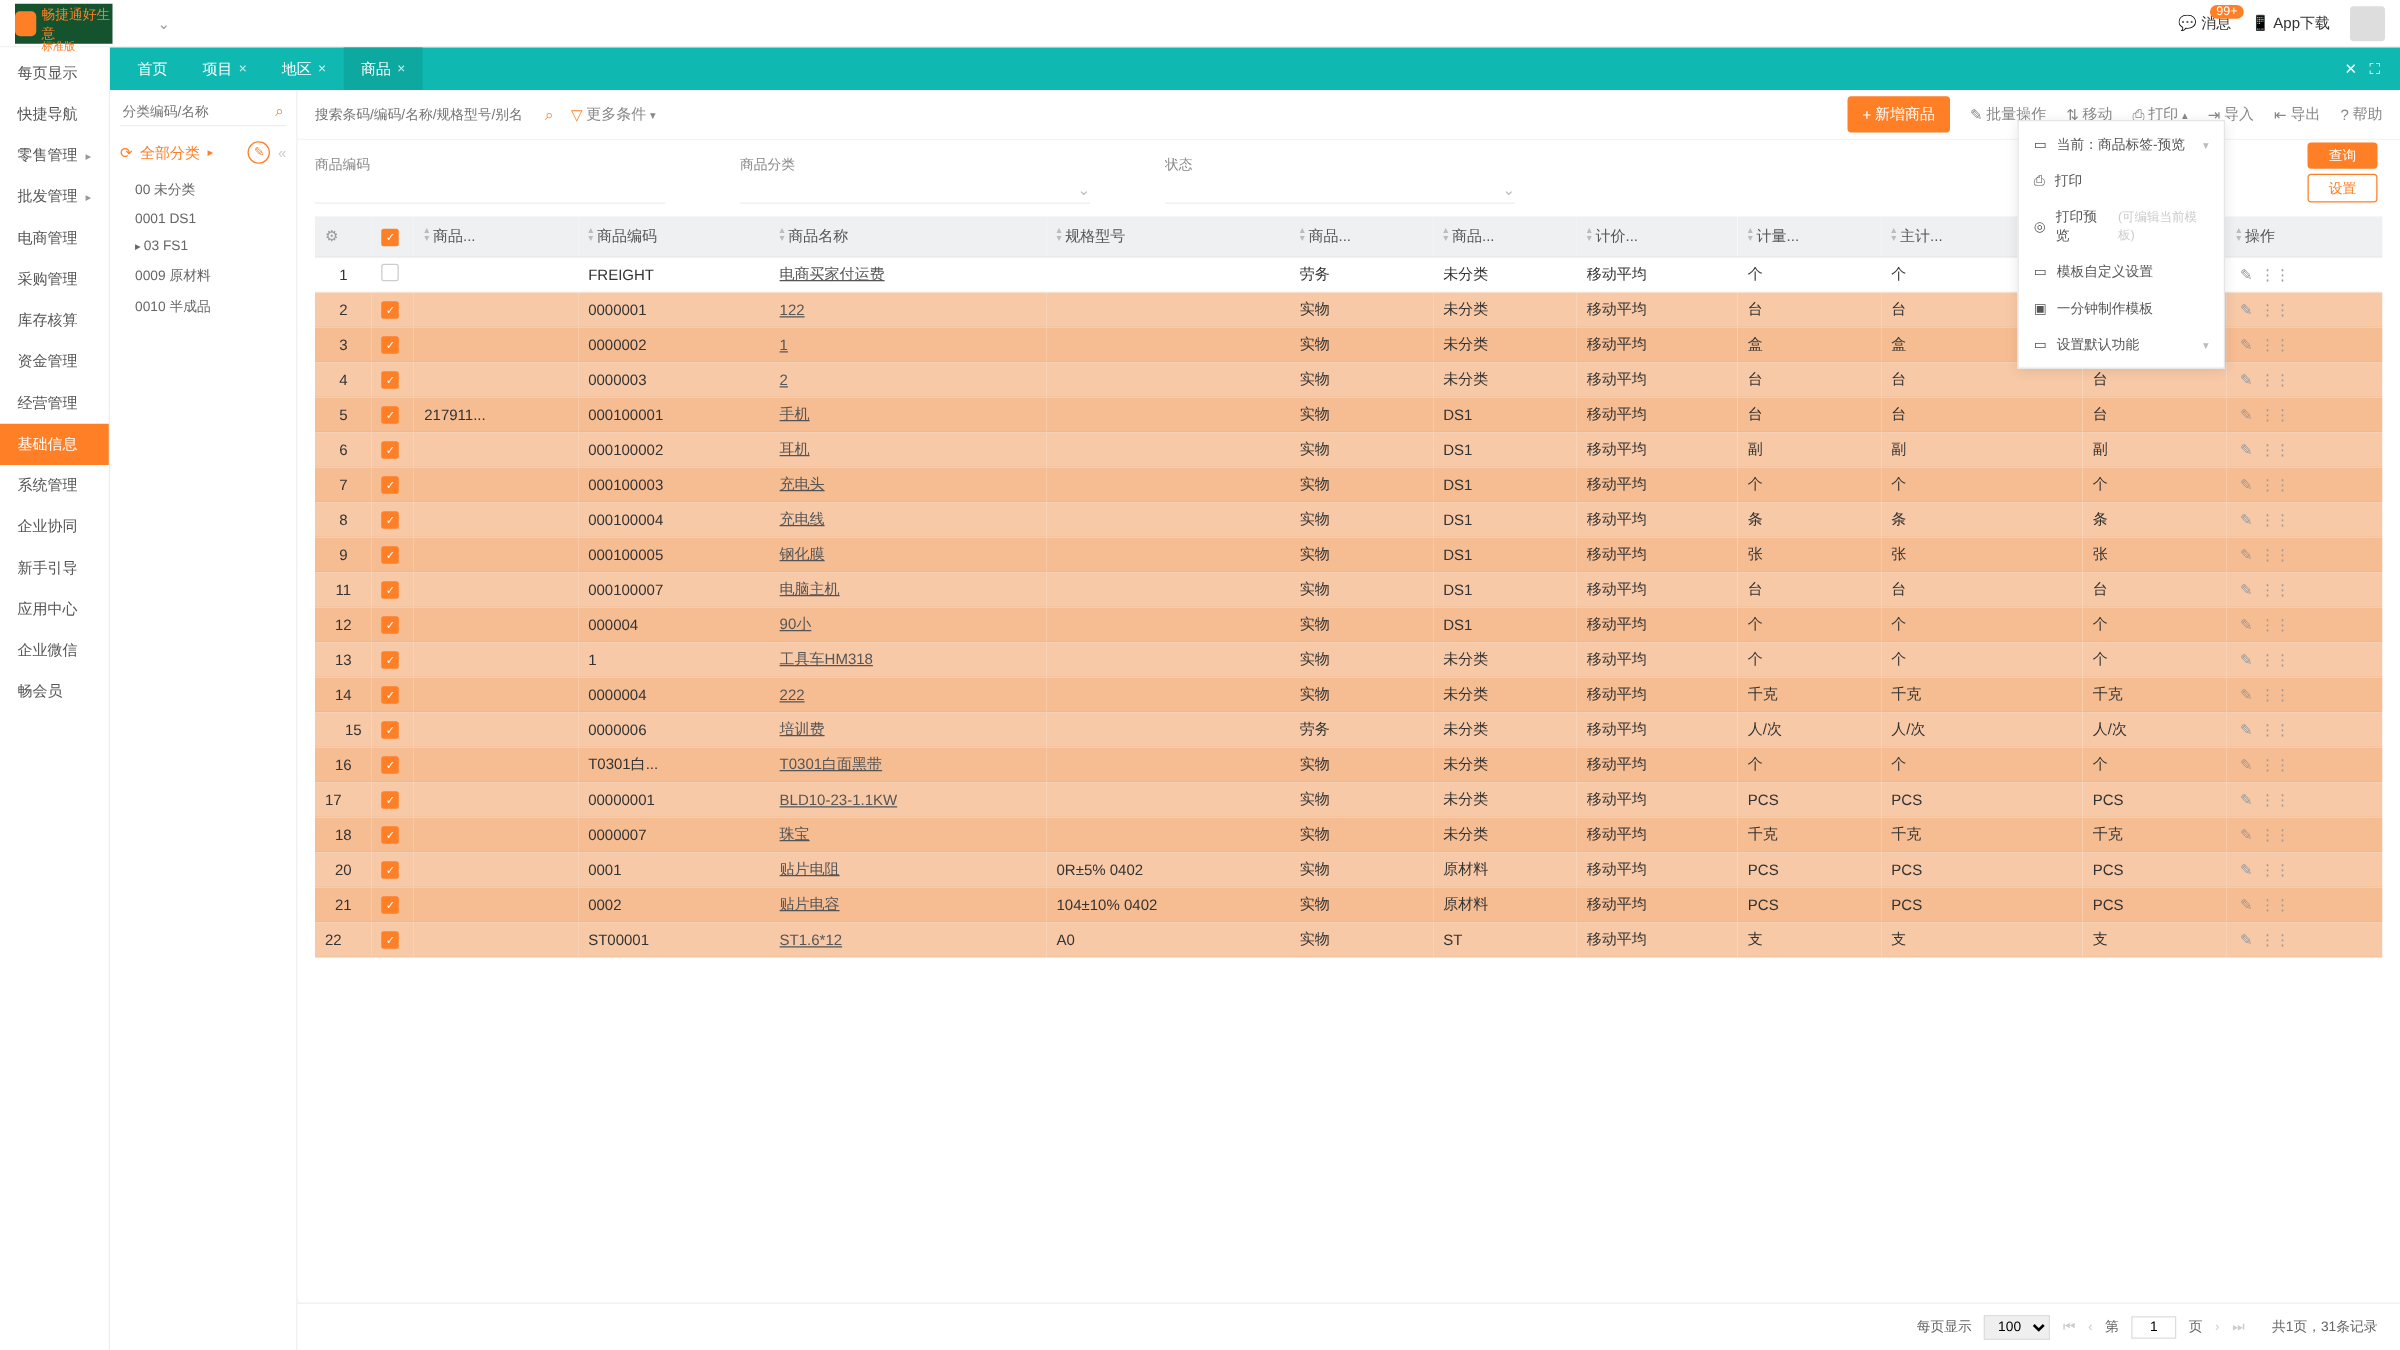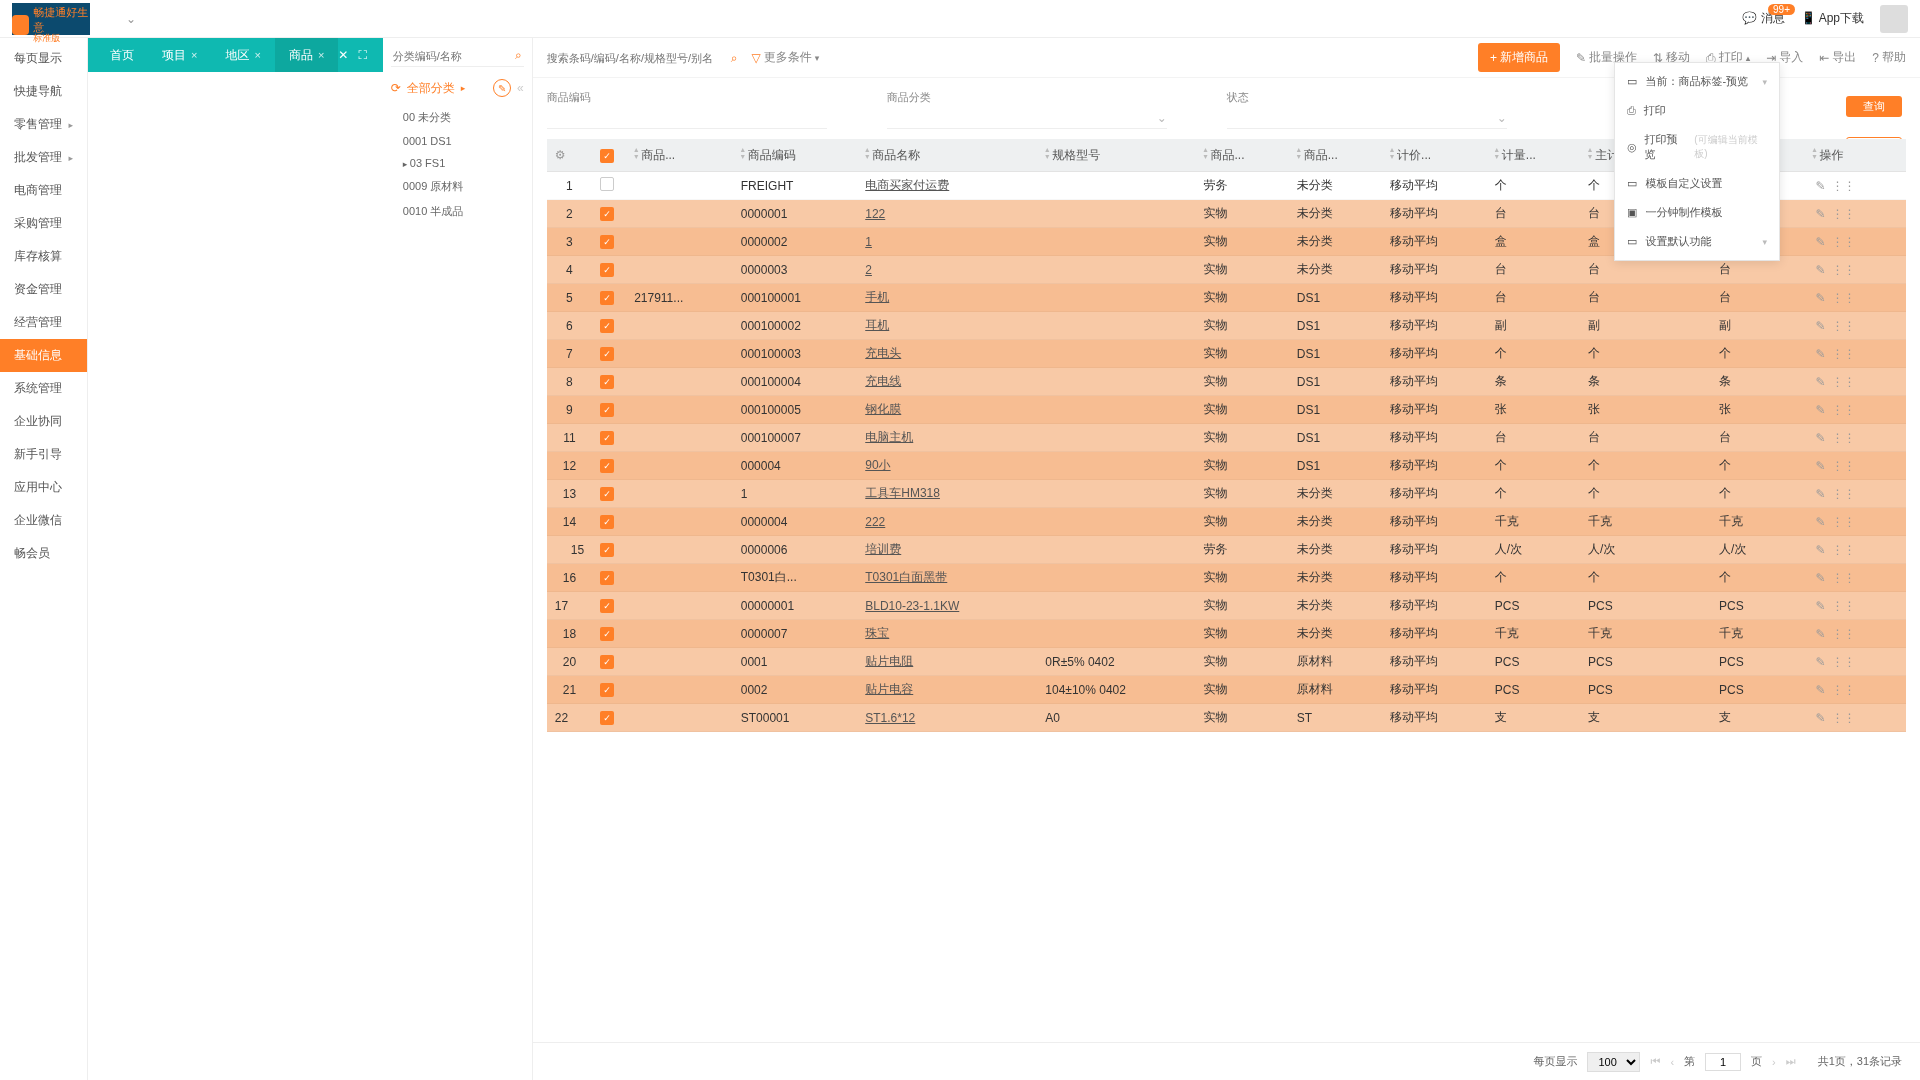--- a/index.html
+++ b/index.html
@@ -1,32 +1,32 @@
 <!DOCTYPE html>
 <html><head>
 <meta charset="utf-8">
 <style>
 *{box-sizing:border-box;margin:0;padding:0;font-family:"Microsoft YaHei",Arial,sans-serif}
 body{font-size:12px;color:#333;background:#fff;overflow:hidden}
 .app{display:flex;flex-direction:column;height:100vh;width:100vw}
 .topbar{height:38px;display:flex;align-items:center;border-bottom:1px solid #eee;padding:0 12px}
-.logo{width:78px;height:32px;background:#0c4a6e;display:flex;align-items:flex-end;color:#ff7f27;font-size:11px}
+.logo{width:78px;height:32px;background:#14532d;display:flex;align-items:center;color:#ff7f27;font-size:11px}
 .logo-icon{width:20px;height:20px;background:#ff7f27;border-radius:4px;margin-right:4px;position:relative}
 .logo-sub{position:absolute;bottom:-10px;left:0;font-size:9px;color:#ff7f27}
 .company-select{margin-left:30px;color:#999;display:flex;align-items:center;gap:6px}
 .topbar-right{margin-left:auto;display:flex;align-items:center;gap:16px}
 .badge-wrap{position:relative}
 .badge{position:absolute;top:-6px;right:-10px;background:#ff7f27;color:#fff;border-radius:8px;padding:0 5px;font-size:10px}
 .avatar{width:28px;height:28px;background:#ddd;border-radius:3px}
 .main{flex:1;display:flex;min-height:0}
 .sidebar{width:88px;background:#fff;border-right:1px solid #eee;display:flex;flex-direction:column;padding-top:4px}
 .side-item{height:33px;display:flex;align-items:center;padding:0 14px;color:#555;cursor:pointer;font-size:12px;gap:4px}
 .side-item.active{background:#ff7f27;color:#fff}
 .chev{margin-left:auto;font-size:9px;color:#999}
-.content{flex:1;display:flex;flex-direction:row;min-width:0}
+.content{flex:1;display:flex;flex-direction:column;min-width:0}
 .tabs{height:34px;background:#0fb9b1;display:flex;align-items:center;padding:0 8px;color:#fff}
 .tab{padding:0 14px;height:34px;display:flex;align-items:center;gap:5px;cursor:pointer;font-size:12px}
 .tab.active{background:#0da89f}
 .tab-close{font-size:11px;opacity:.8}
 .tabs-right{margin-left:auto;display:flex;gap:10px;padding-right:8px}
 .body{flex:1;display:flex;min-height:0}
 .tree-panel{width:150px;border-right:1px solid #eee;display:flex;flex-direction:column}
 .tree-search{padding:8px;position:relative}
 .tree-search input{width:100%;border:none;border-bottom:1px solid #eee;padding:4px 18px 4px 2px;font-size:11px;outline:none}
 .search-ic{position:absolute;right:10px;top:10px;color:#ff7f27}
@@ -40,21 +40,21 @@
 .toolbar{height:40px;display:flex;align-items:center;padding:0 14px;gap:14px;border-bottom:1px solid #f3f3f3}
 .toolbar input{border:none;font-size:11px;width:170px;outline:none;color:#999}
 .tb-ic{color:#ff7f27}
 .tb-link{color:#888;display:flex;align-items:center;gap:3px;cursor:pointer}
 .toolbar-right{margin-left:auto;display:flex;align-items:center;gap:16px}
 .btn-primary{background:#ff7f27;color:#fff;padding:6px 12px;border-radius:3px;cursor:pointer;display:flex;align-items:center;gap:3px}
 .filters{padding:12px 14px 4px;display:flex;gap:60px;position:relative}
 .filter{display:flex;flex-direction:column;gap:2px}
 .filter label{font-size:11px;color:#888}
 .filter .inp{border:none;border-bottom:1px solid #eee;width:280px;height:22px;display:flex;align-items:center;justify-content:flex-end;color:#bbb}
-.filter-actions{position:absolute;right:18px;top:18px;display:flex;flex-direction:column;gap:20px}
+.filter-actions{position:absolute;right:18px;top:2px;display:flex;flex-direction:column;gap:4px}
 .btn-sm{padding:3px 16px;border-radius:3px;font-size:11px;text-align:center;cursor:pointer}
 .btn-orange{background:#ff7f27;color:#fff}
 .btn-outline{border:1px solid #ff7f27;color:#ff7f27}
 .grid{flex:1;overflow:auto;margin:6px 14px 0}
 table{border-collapse:collapse;width:100%;font-size:12px}
 th{background:#eef0f1;color:#555;font-weight:normal;text-align:left;padding:7px 8px;border-bottom:1px solid #e3e3e3;white-space:nowrap;position:sticky;top:0}
 td{padding:5px 8px;border-bottom:1px solid rgba(0,0,0,0.03);white-space:nowrap}
 tr.sel td{background:#f8c9a6}
 tr.sel:nth-child(odd) td{background:#f7bd92}
 .chk{width:14px;height:14px;background:#ff7f27;border-radius:2px;display:inline-flex;align-items:center;justify-content:center;color:#fff;font-size:9px}

